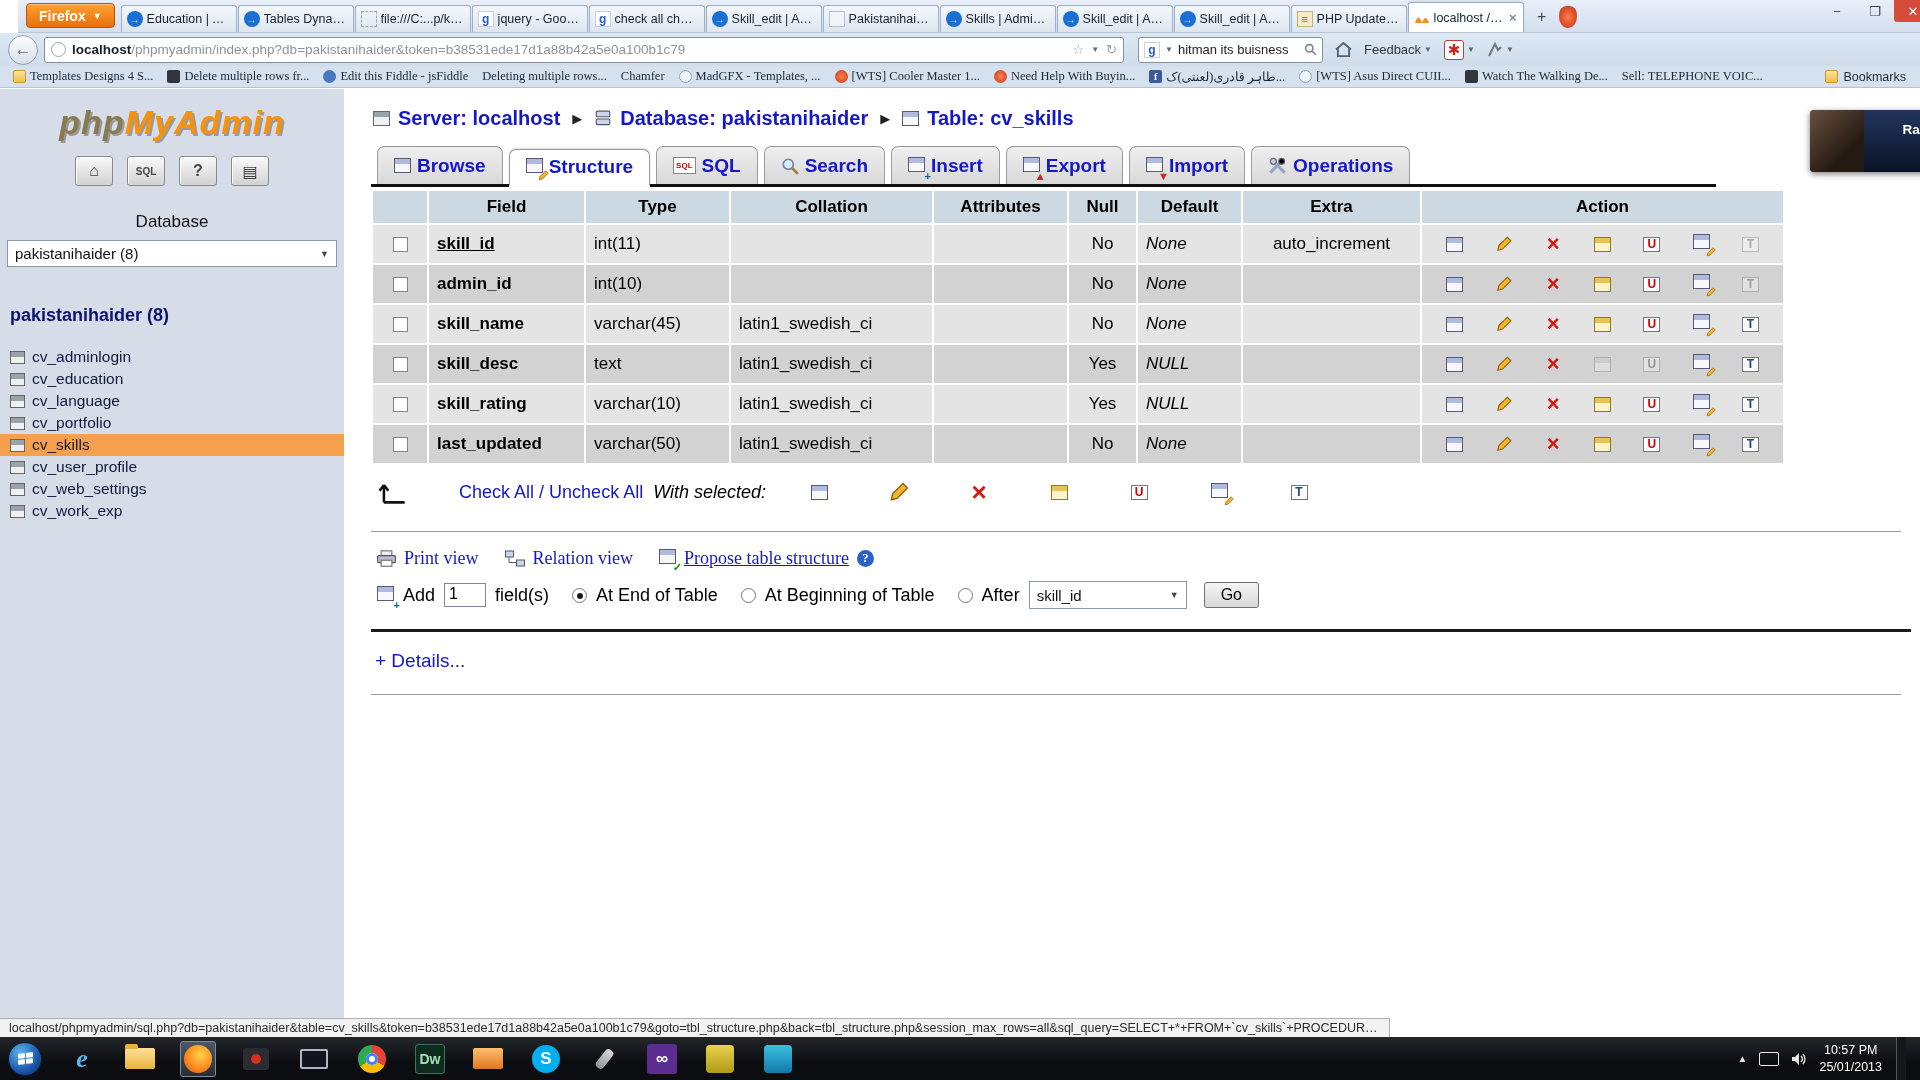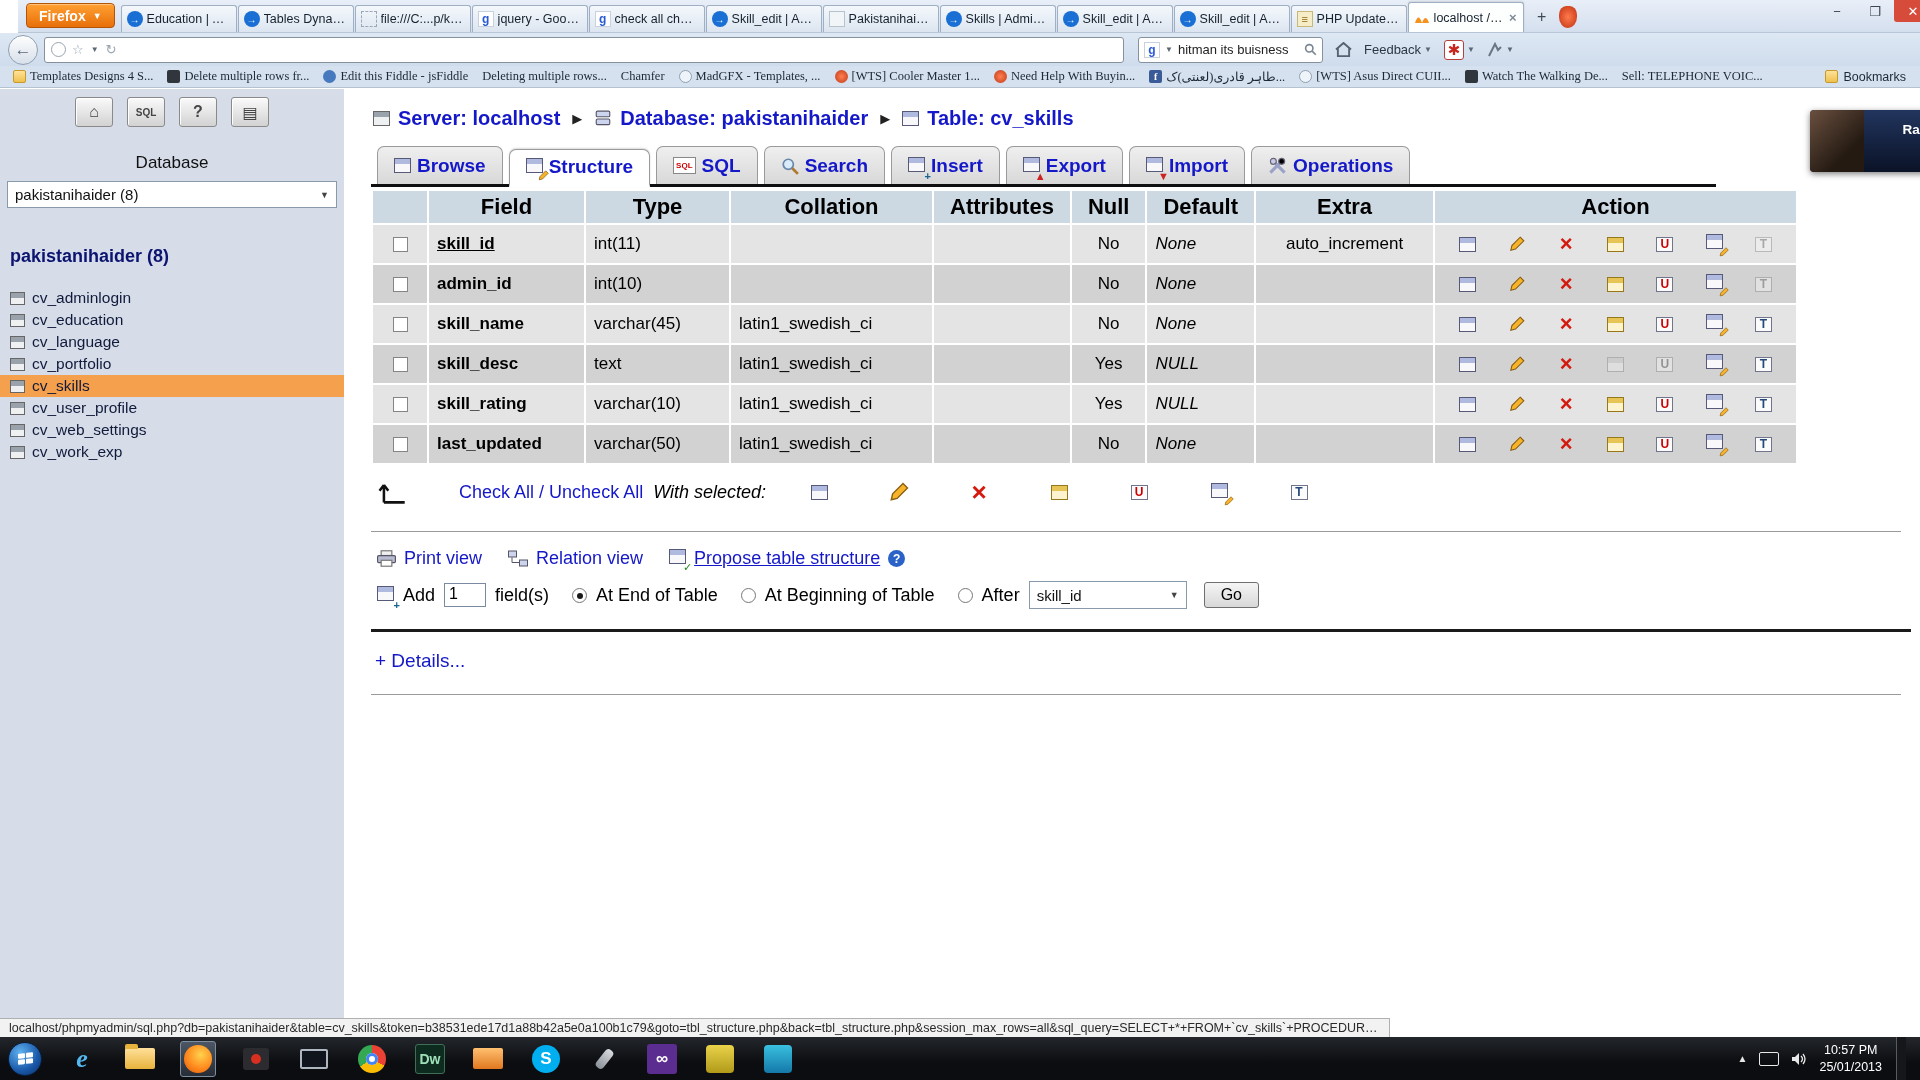--- a/index.html
+++ b/index.html
@@ -95,21 +95,21 @@
   .crumb a{display:flex;align-items:center;gap:8px;}
 
   .pmatabs{display:flex;align-items:flex-end;gap:6px;width:1345px;border-bottom:3px solid #101010;padding-left:6px;}
   .ptab{display:flex;align-items:center;gap:6px;height:38px;padding:10px 16px;
     background:linear-gradient(#efefef,#d8d8d8);border:1px solid #9a9a9a;border-bottom:none;
     border-radius:7px 7px 0 0;font-size:19px;font-weight:bold;color:#1418c8;}
   .ptab.active{background:#fff;border-bottom:3px solid #fff;margin-bottom:-3px;box-shadow:0 -1px 2px rgba(0,0,0,.15);}
 
   
   table.struct{border-collapse:separate;border-spacing:2px;margin-top:2px;}
-  table.struct th{background:#ccd8e2;font-size:22px;font-weight:bold;color:#000;height:32px;padding:0 16px;}
+  table.struct th{background:#ccd8e2;font-size:17px;font-weight:bold;color:#000;height:32px;padding:0 16px;}
   table.struct td{height:38px;font-size:17px;color:#000;padding:0 8px;}
   tr.r-odd td{background:#e4e4e4;}
   tr.r-even td{background:#d2d2d2;}
   td.cbc,th.cbc{text-align:center;}
   .cb{display:inline-block;width:15px;height:15px;background:#fff;border:1px solid #858585;vertical-align:middle;}
   td.fld{font-weight:bold;}
   td.fld .u{text-decoration:underline;}
   td.nullc{text-align:center;}
   td.defc{font-style:italic;}
   td.extrac{text-align:center;}
@@ -127,21 +127,21 @@
   .cmb .ov{position:absolute;right:-6px;bottom:-5px;font-size:11px;font-weight:bold;}
   .xred{color:#d41a0e;font-weight:bold;font-size:22px;line-height:18px;}
 
   .checkrow{display:flex;align-items:center;margin:14px 0 0 6px;font-size:18px;}
   .checkrow .links{color:#1418c8;margin-left:52px;}
   .checkrow .ws{font-style:italic;margin-left:10px;color:#000;}
   .wsicons{display:flex;gap:58px;margin-left:42px;align-items:center;}
 
   .thinhr{border:none;border-top:1px solid #9a9a9a;margin:26px 0 0 0;width:1530px;}
   .linkrow{display:flex;align-items:center;gap:26px;margin:16px 0 0 6px;font-size:18px;color:#1418c8;}
-  .linkrow .lnk{display:flex;align-items:center;gap:8px;}
+  .linkrow .lnk{display:flex;align-items:center;gap:8px;font-family:Liberation Serif, serif;}
   .linkrow .ulink{text-decoration:underline;}
   .helpq{display:inline-flex;width:17px;height:17px;border-radius:50%;background:#2a62c8;color:#fff;
     font-size:12px;font-weight:bold;align-items:center;justify-content:center;}
   .addrow{display:flex;align-items:center;gap:9px;margin:12px 0 0 6px;font-size:18px;color:#000;}
   .addrow .num{width:42px;height:24px;background:#fff;border:1px solid #7a8aa0;font-size:16px;padding:1px 4px;}
   .radio{display:inline-block;width:15px;height:15px;border-radius:50%;border:1px solid #777;background:#fff;position:relative;}
   .radio.on::after{content:"";position:absolute;left:4px;top:4px;width:6px;height:6px;border-radius:50%;background:#1a1a1a;}
   .gobtn{margin-left:8px;padding:3px 16px;font-size:16px;background:linear-gradient(#f5f5f5,#d8d8d8);
     border:1px solid #6f6f6f;border-radius:3px;color:#000;}
   .thickhr{border:none;border-top:3px solid #1a1a1a;margin:20px 0 0 0;width:1540px;}
@@ -262,20 +262,21 @@
     <div class="wc">−</div>
     <div class="wc">❒</div>
     <div class="wc close">✕</div>
   </div>
 </div>
 
 <div class="navbar">
   <div class="backbtn">←</div>
   <div class="urlbar">
     <span class="globe"></span>
+    <span class="urltext"><b>localhost</b><span>/phpmyadmin/index.php?db=pakistanihaider&amp;token=b38531ede17d1a88b42a5e0a100b1c79</span></span>
     <span class="urlicons">
       <span>☆</span>
       <span class="ddm">▼</span>
       <span>↻</span>
     </span>
   </div>
   <div class="searchbox">
     <span class="fv fv-google">g</span>
     <span class="ddm">▼</span>
     <span class="sval">hitman its buisness</span>
@@ -353,20 +354,21 @@
       <span>Watch The Walking De...</span>
     </span>
     <span class="bmk">
       <span>Sell: TELEPHONE VOIC...</span>
     </span>
   </div>
 
 <div class="viewport">
 
   <div class="sidebar">
+    <div class="pma-logo"><span class="p1">php</span><span>MyAdmin</span></div>
     <div class="side-btns">
         <div class="sbtn">
           <span style="font-size:16px;font-weight:bold;color:#444">⌂</span>
         </div>
         <div class="sbtn">
           <span style="font-size:10px;font-weight:bold;color:#444">SQL</span>
         </div>
         <div class="sbtn">
           <span style="font-size:16px;font-weight:bold;color:#444">?</span>
         </div>

